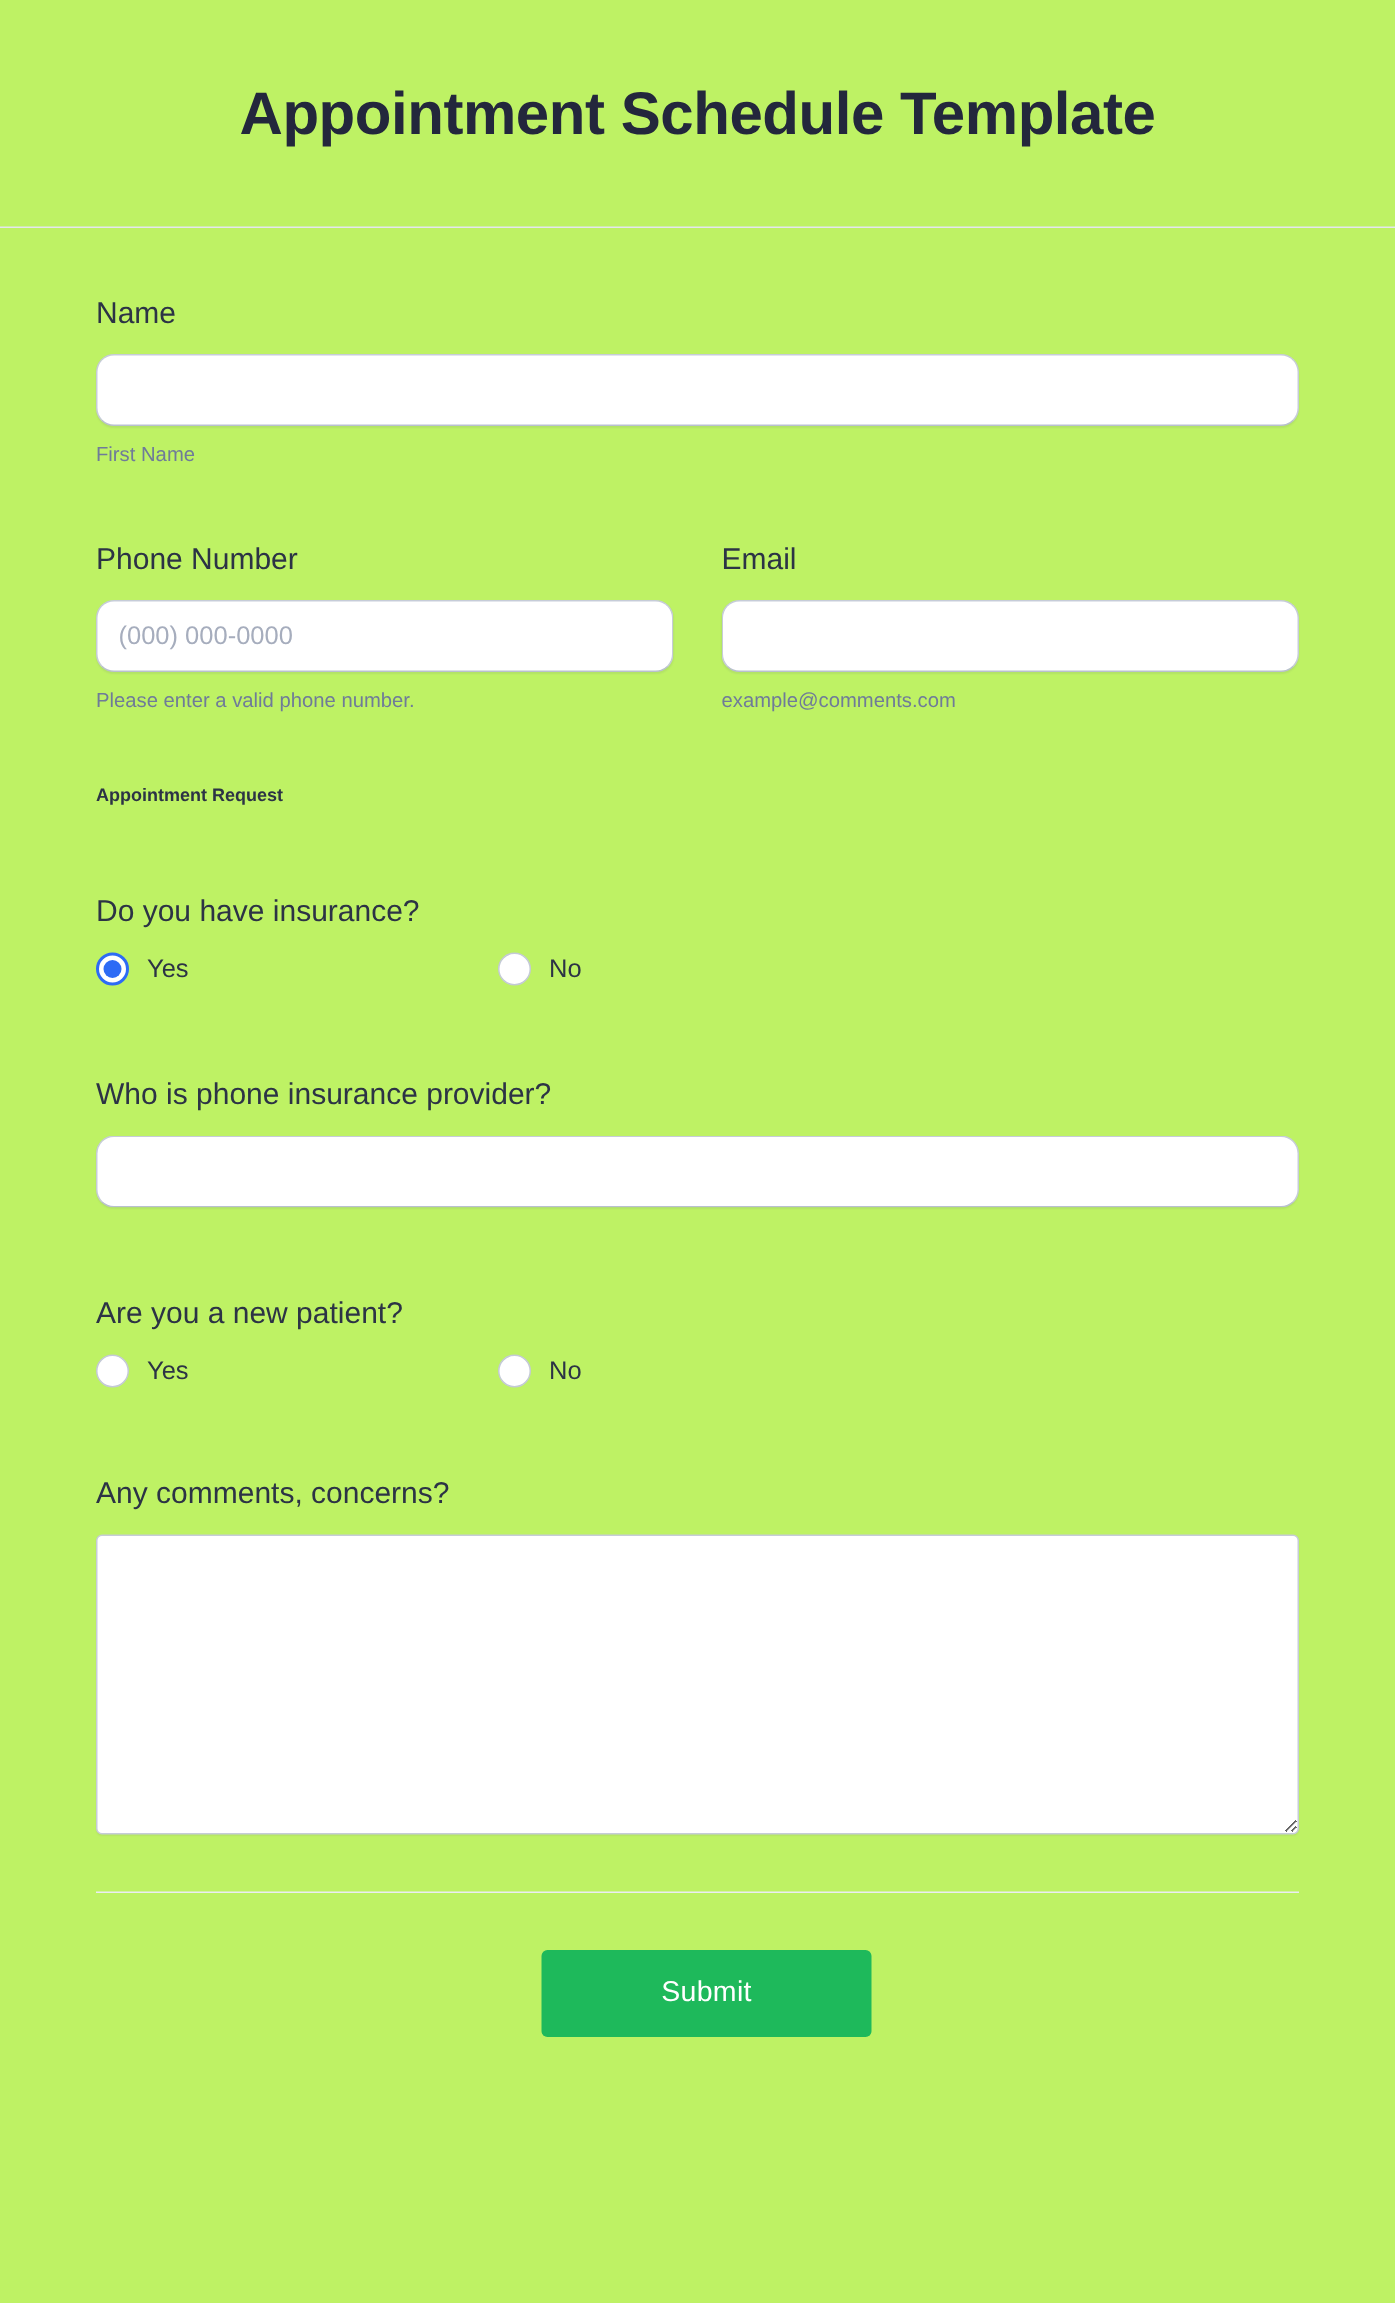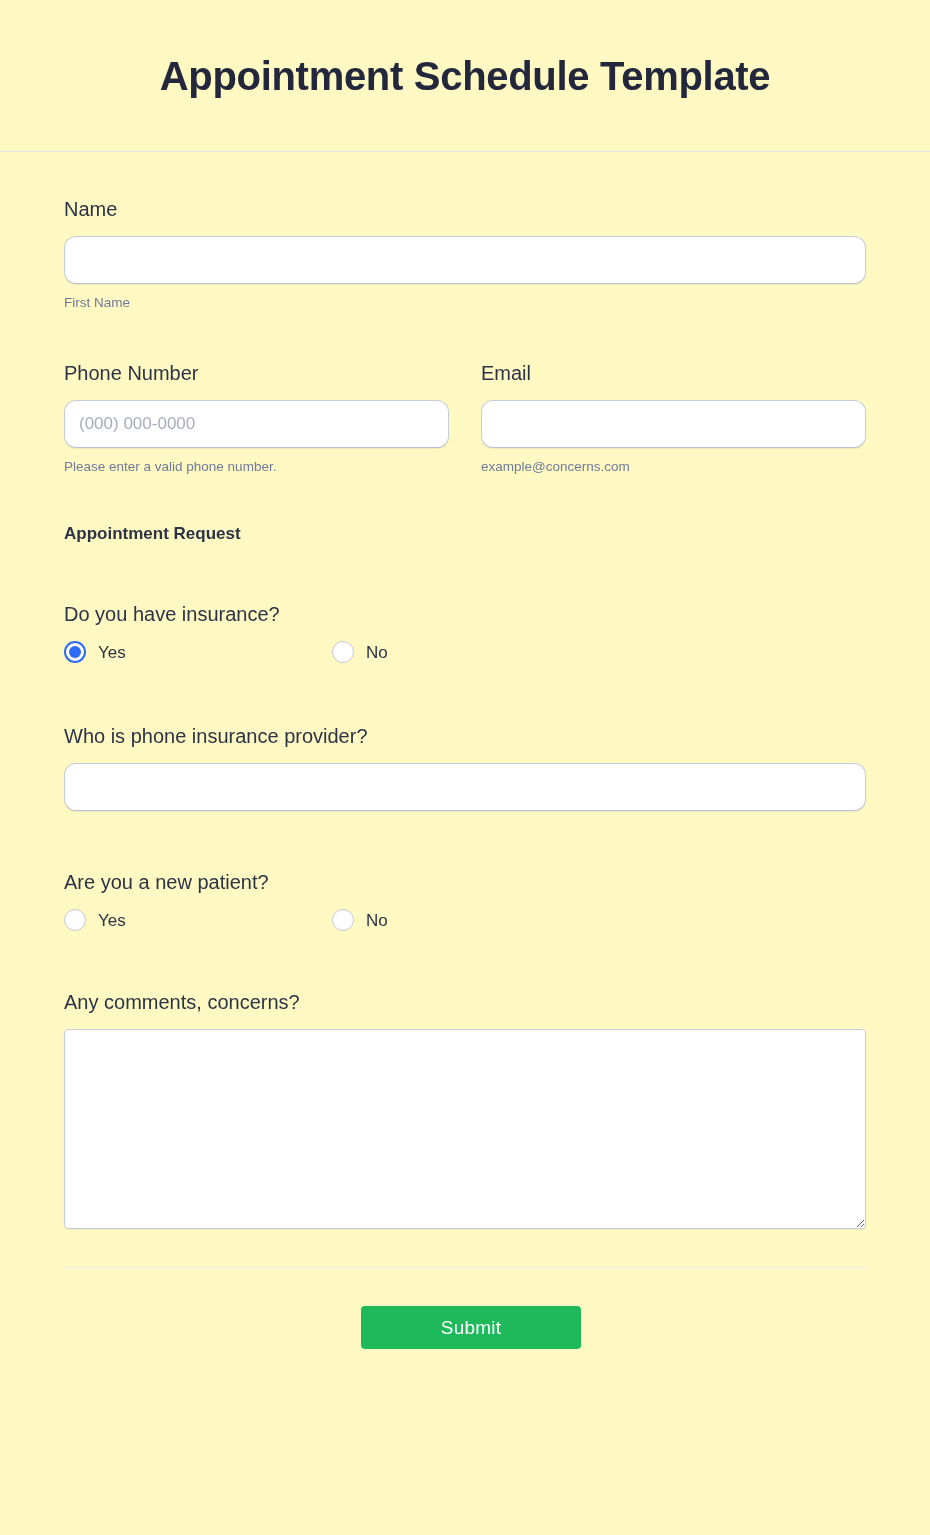--- a/index.html
+++ b/index.html
@@ -12,21 +12,21 @@
   body {
     font-family: "Liberation Sans", sans-serif;
     color: #2c3345;
     -webkit-font-smoothing: antialiased;
   }
 
   .page {
     width: 930px;
     min-height: 1535px;
     margin: 0 auto;
-    background: #fef9c3;
+    background: #bef264;
     position: relative;
     overflow: hidden;
   }
 
   
   .form-header {
     height: 152px;
     display: flex;
     align-items: center;
     justify-content: center;
@@ -60,21 +60,21 @@
 
   .q-label {
     font-size: 20px;
     font-weight: normal;
     color: #2c3345;
     line-height: 1.3;
     margin: 0 0 14px 0;
     display: block;
   }
   .q-label.section {
-    font-size: 17px;
+    font-size: 12px;
     font-weight: bold;
     margin-bottom: 0;
   }
 
   .txt-input {
     width: 100%;
     height: 48px;
     border: 1px solid #c6ccd8;
     border-bottom-color: #b9c0cf;
     border-radius: 12px;
@@ -174,21 +174,21 @@
   
   .form-footer {
     margin-top: 38px;
     border-top: 1px solid #ebedf3;
     padding: 38px 0 0 0;
     display: flex;
     justify-content: center;
   }
   .submit-btn {
     min-width: 220px;
-    height: 43px;
+    height: 58px;
     background: #1eb95b;
     color: #ffffff;
     border: none;
     border-radius: 4px;
     font-family: "Liberation Sans", sans-serif;
     font-size: 19px;
     font-weight: normal;
     letter-spacing: 0.2px;
     cursor: pointer;
     padding: 0 27px;
@@ -220,21 +220,21 @@
 
     <div class="field-row">
       <div class="field-col">
         <label class="q-label">Phone Number</label>
         <input class="txt-input" type="tel" placeholder="(000) 000-0000" style="">
         <span class="sublabel">Please enter a valid phone number.</span>
       </div>
       <div class="field-col">
         <label class="q-label">Email</label>
         <input class="txt-input" type="email" placeholder="" style="">
-        <span class="sublabel">example@concerns.com</span>
+        <span class="sublabel">example@comments.com</span>
       </div>
     </div>
 
     <div class="gap-2"></div>
 
     <div>
       <label class="q-label section">Appointment Request</label>
     </div>
 
     <div class="gap-3"></div>

